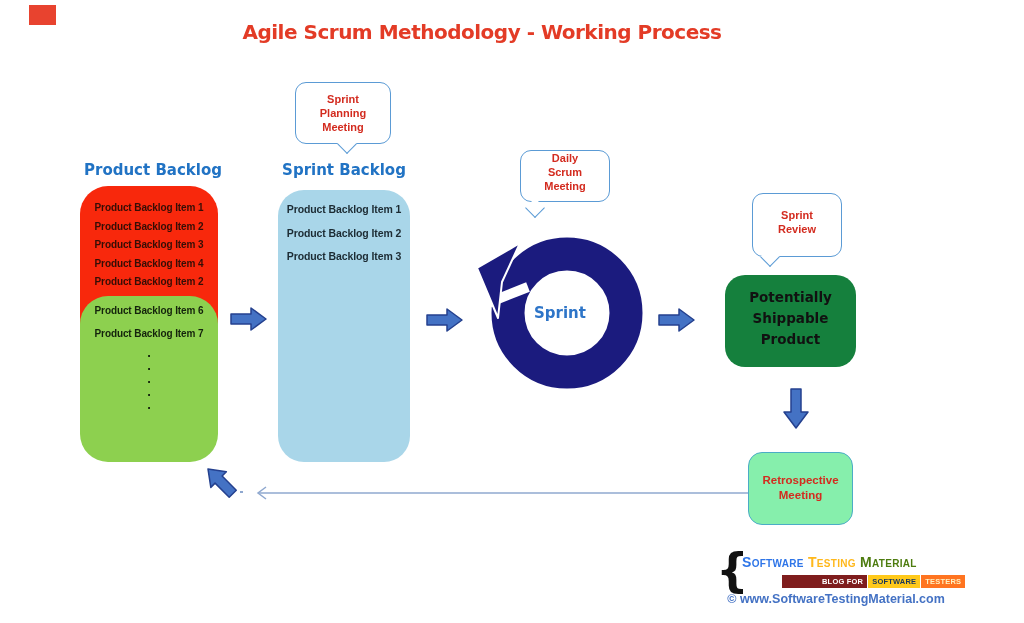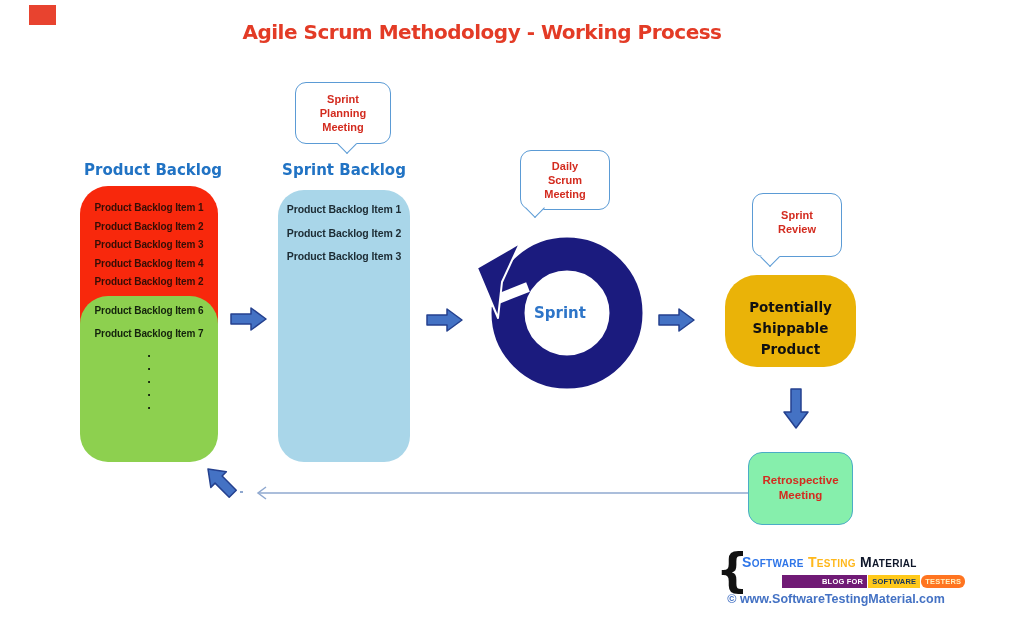--- a/index.html
+++ b/index.html
@@ -31,58 +31,58 @@
 
   
   .bubble{background:#ffffff;border:1.5px solid #5b9bd5;border-radius:11px;
           text-align:center;color:#d32b1f;font-weight:bold;font-size:11px;line-height:14px;
           font-family:"Liberation Sans",sans-serif;box-sizing:border-box;z-index:5;}
   .bubble-tail{width:13px;height:13px;background:#ffffff;
                border-right:1.5px solid #5b9bd5;border-bottom:1.5px solid #5b9bd5;
                transform:rotate(45deg);z-index:6;}
   #bubble-planning{left:295px;top:82px;width:96px;height:62px;padding-top:9px;}
   #tail-planning{left:340px;top:137px;}
-  #bubble-daily{left:520px;top:150px;width:90px;height:60px;padding-top:8px;}
+  #bubble-daily{left:520px;top:150px;width:90px;height:52px;}
   #tail-daily{left:528px;top:201px;}
   #bubble-review{left:752px;top:193px;width:90px;height:64px;padding-top:14px;}
   #tail-review{left:763px;top:250px;}
 
   
   #retro-box{left:748px;top:452px;width:105px;height:73px;background:#86efac;
              border:1.5px solid #4bacc6;border-radius:14px;box-sizing:border-box;
              text-align:center;color:#d32b1f;font-weight:bold;font-size:11.5px;
              line-height:15px;padding-top:20px;z-index:5;}
 
   
-  #yellow-box{left:725px;top:275px;width:131px;height:92px;background:#eab308;border-radius:32px;
+  #yellow-box{left:725px;top:275px;width:131px;height:92px;background:#15803d;border-radius:20px;
               text-align:center;font-family:"DejaVu Sans",sans-serif;font-weight:bold;
-              font-size:13.5px;line-height:21px;color:#111;padding-top:22px;box-sizing:border-box;}
+              font-size:13.5px;line-height:21px;color:#111;padding-top:12px;box-sizing:border-box;}
 
   
   #cycle-svg{left:470px;top:230px;}
   #sprint-label{left:505px;top:304px;width:110px;text-align:center;
                 font-family:"DejaVu Sans",sans-serif;font-weight:bold;font-size:15px;color:#2e75c8;}
 
   
   .arrow-svg{display:block;}
   #arrow-diag{left:200px;top:468px;transform:rotate(-135deg);}
   #return-line{left:246px;top:486px;}
   #line-dot{left:240px;top:491px;width:3px;height:2px;background:#8fa8cf;}
 
   
   #brace{left:716px;top:546px;font-family:"DejaVu Sans",sans-serif;font-weight:bold;
          font-size:46px;line-height:48px;color:#111;}
   #brand{left:742px;top:554px;width:210px;font-variant:small-caps;font-weight:bold;
          font-size:14px;letter-spacing:0.3px;white-space:nowrap;}
-  #brand .b1{color:#2e75e8;} #brand .b2{color:#ffb81c;text-align:right;} #brand .b3{color:#0f172a;}
+  #brand .b1{color:#2e75e8;} #brand .b2{color:#ffb81c;text-align:right;} #brand .b3{color:#4d7c0f;}
   #badge{left:782px;top:575px;white-space:nowrap;font-size:7.5px;font-weight:bold;letter-spacing:0.2px;}
   #badge span{display:inline-block;padding:2px 4px;margin-right:1px;}
-  #badge .g1{background:#701a75;color:#ffffff;padding-left:40px;}
+  #badge .g1{background:#7f1d1d;color:#ffffff;padding-left:40px;}
   #badge .g2{background:#ffc91a;color:#17365d;}
-  #badge .g3{background:#ff7420;color:#fff0c0;border-radius:6px;}
+  #badge .g3{background:#ff7420;color:#fff0c0;}
   #copyright{left:712px;top:592px;width:248px;text-align:center;
              font-weight:bold;font-size:12.5px;color:#4472c4;}
 </style>
 </head>
 <body>
 
 <div id="canvas">
 
   <div class="abs" id="corner-square"></div>
   <div class="abs" id="title">Agile Scrum Methodology - Working Process</div>

